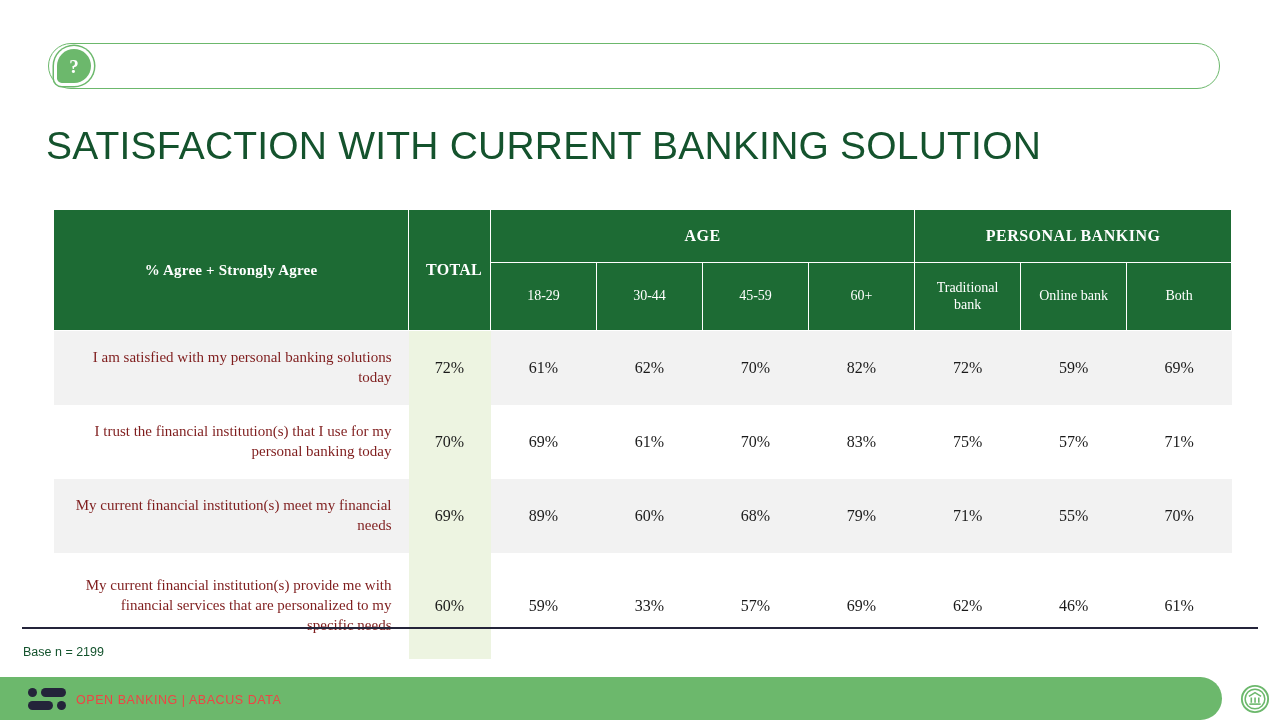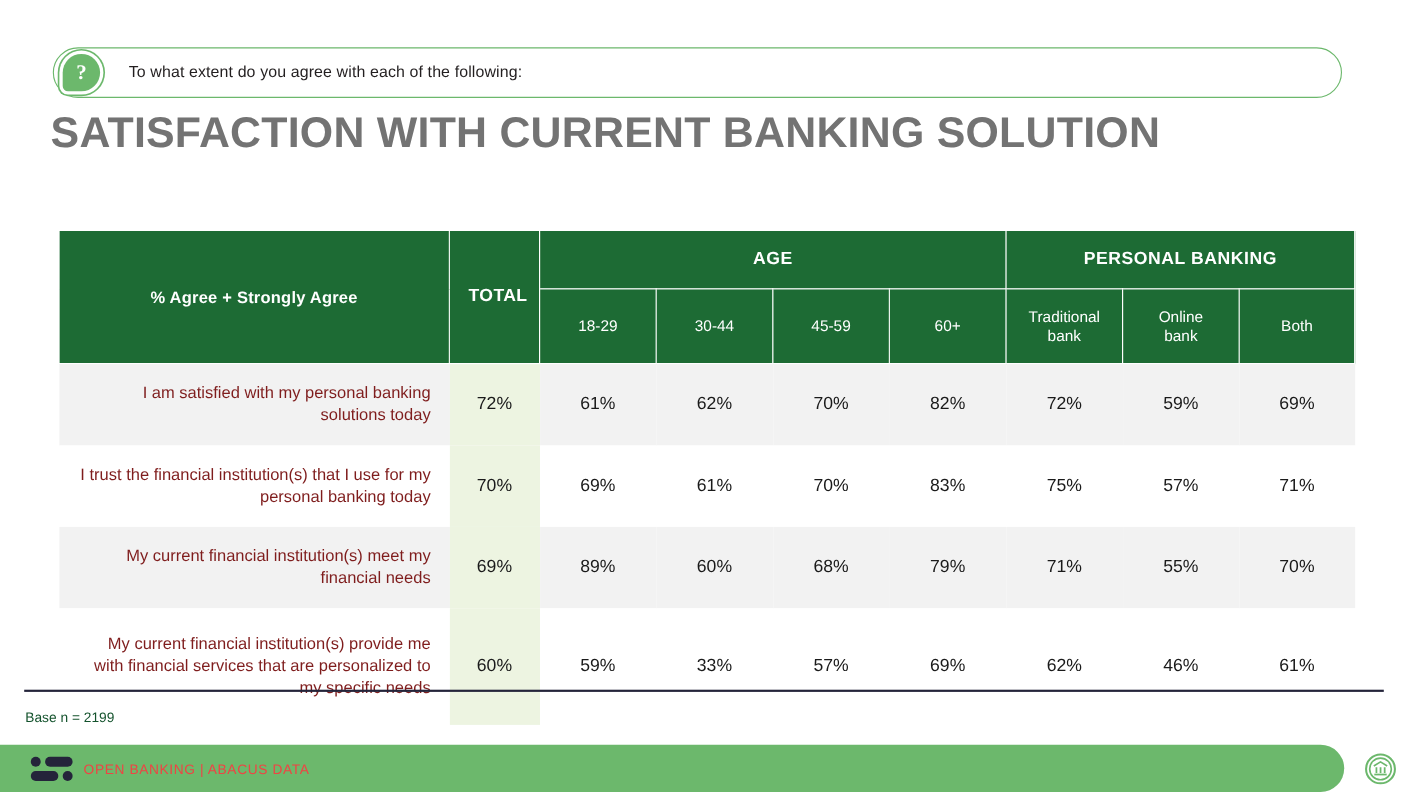--- a/index.html
+++ b/index.html
@@ -30,33 +30,33 @@
   .q-icon span {
     color:#ffffff; font-size:19px; font-weight:bold; line-height:1;
     font-family:"Liberation Serif", serif;
   }
   .q-text {
     margin-left:26px; font-size:14.5px; color:#231f20; letter-spacing:.1px;
   }
 
   
   .slide-title {
-    position:absolute; left:46px; top:100px;
-    font-size:39px; font-weight:bold; color:#737373;
+    position:absolute; left:46px; top:124px;
+    font-size:39px; font-weight:normal; color:#14532d;
     letter-spacing:.2px; white-space:nowrap;
   }
 
   
   table.matrix {
     position:absolute; left:53px; top:209px;
     width:1179px;
     border-collapse:collapse;
     table-layout:fixed;
   }
-  table.matrix th, table.matrix td { padding:17px; }
+  table.matrix th, table.matrix td { padding:17px;font-family:Liberation Serif, serif; }
 
   col.c-label  { width:355px; }
   col.c-total  { width:82px;  }
   col.c-data   { width:106px; }
   col.c-data-b { width:105px; }
 
   thead th {
     background:#1d6b34;
     color:#ffffff;
     border:1.5px solid #ffffff;
@@ -140,21 +140,20 @@
 </style>
 </head>
 <body>
 
 <div id="slide">
 
   <div class="question-banner">
     <div class="q-icon">
       <span>?</span>
     </div>
-    <div class="q-text">To what extent do you agree with each of the following:</div>
   </div>
 
   <div class="slide-title">SATISFACTION WITH CURRENT BANKING SOLUTION</div>
 
   <table class="matrix">
     <colgroup>
       <col class="c-label">
         <col class="c-total">
       <col class="c-data">
         <col class="c-data">

